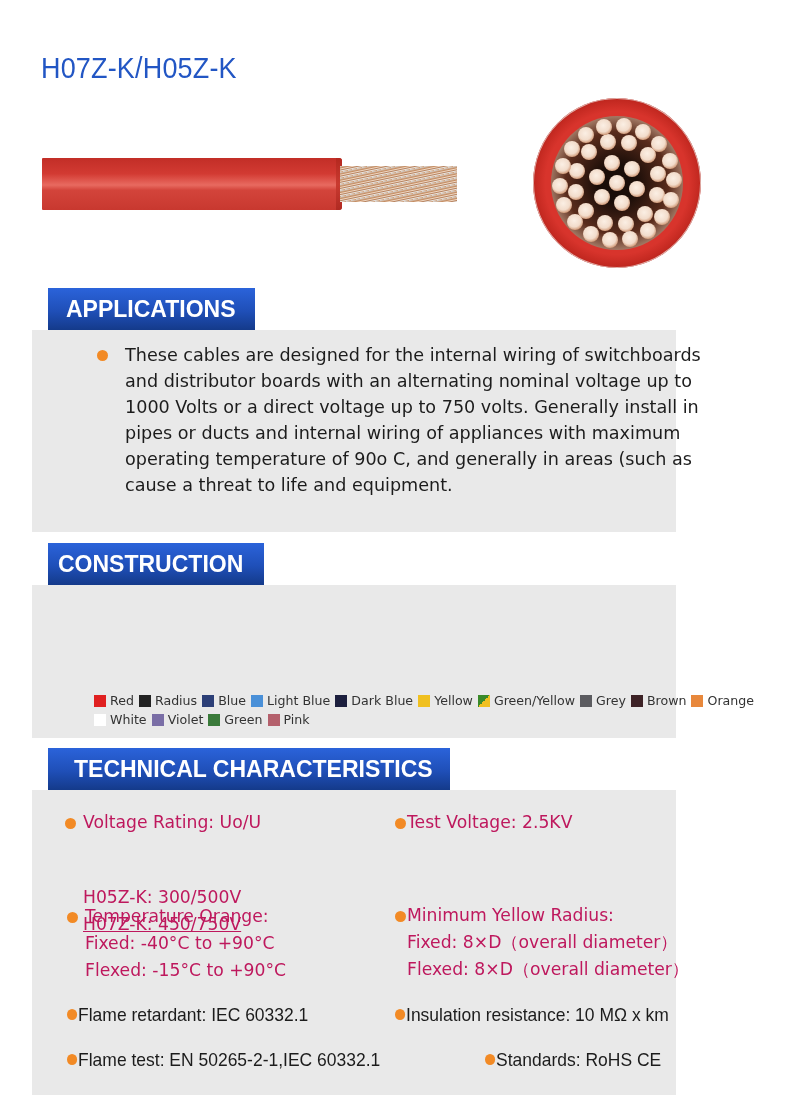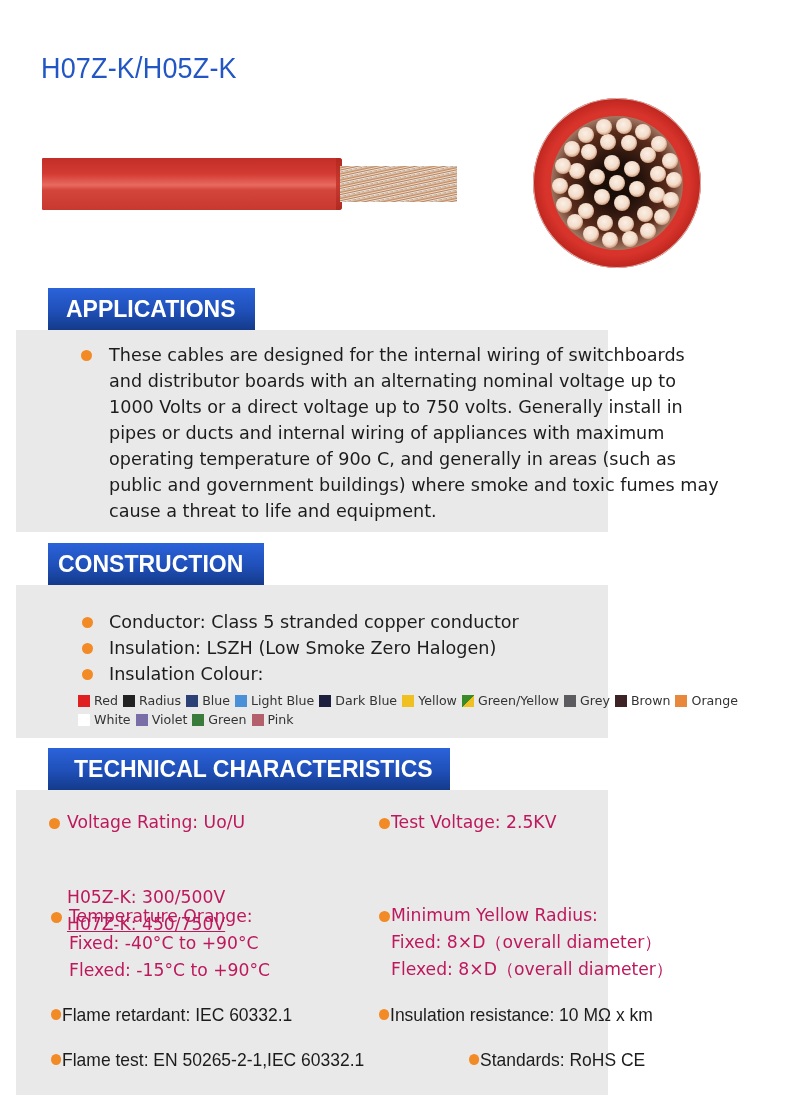--- a/index.html
+++ b/index.html
@@ -39,21 +39,21 @@
     }
 
     
     .sec-head {
       position: absolute; left: 48px; height: 42px;
       background: linear-gradient(to bottom, #2b63da 0%, #1f4fb8 55%, #143a8a 100%);
       color: #ffffff; font-weight: bold; font-size: 23px;
       display: flex; align-items: center; padding-left: 18px;
       font-family: "Liberation Sans", sans-serif;
     }
-    .panel { position: absolute; left: 16px; width: 592px; background: #e9e9e9; }
+    .panel { position: absolute; left: 32px; width: 644px; background: #e9e9e9; }
 
     .bullet { display: inline-block; width: 11px; height: 11px; border-radius: 50%; background: #f28a25; }
 
     .app-text { position: absolute; left: 61px; top: 12px; width: 660px;
       font-family: "DejaVu Sans", sans-serif; font-size: 17.6px; line-height: 26px; color: #1c1c1c; }
     .app-text .bullet { position: absolute; left: 4px; top: 8px; }
     .app-text p { margin-left: 32px; }
 
     .cons-list { position: absolute; left: 61px; top: 24px; font-family: "DejaVu Sans", sans-serif;
       font-size: 17.6px; color: #1c1c1c; }
@@ -128,41 +128,26 @@
 
 <div class="sec-head" style="top:288px; width:207px;">APPLICATIONS</div>
 <div class="panel" style="top:330px; height:202px;">
   <div class="app-text">
     <span class="bullet"></span>
     <p>These cables are designed for the internal wiring of switchboards</p>
     <p>and distributor boards with an alternating nominal voltage up to</p>
     <p>1000 Volts or a direct voltage up to 750 volts. Generally install in</p>
     <p>pipes or ducts and internal wiring of appliances with maximum</p>
     <p>operating temperature of 90o C, and generally in areas (such as</p>
-    <p>public and government buildings) where smoke and toxic fumes may</p>
     <p>cause a threat to life and equipment.</p>
   </div>
 </div>
 
 <div class="sec-head" style="top:543px; width:216px; padding-left:10px;">CONSTRUCTION</div>
 <div class="panel" style="top:585px; height:153px;">
-  <div class="cons-list">
-    <div class="row">
-      <span class="bullet"></span>
-      <span>Conductor:  Class 5 stranded copper conductor</span>
-    </div>
-    <div class="row">
-      <span class="bullet"></span>
-      <span>Insulation: LSZH (Low Smoke Zero Halogen)</span>
-    </div>
-    <div class="row">
-      <span class="bullet"></span>
-      <span>Insulation Colour:</span>
-    </div>
-  </div>
   <div class="swatches" id="sw-row1" style="top:108px;">
       <span class="sw">
         <span class="box" style="background: rgb(224, 32, 32);"></span>
         <span>Red</span>
       </span>
       <span class="sw">
         <span class="box" style="background: rgb(34, 34, 34);"></span>
         <span>Radius</span>
       </span>
       <span class="sw">

